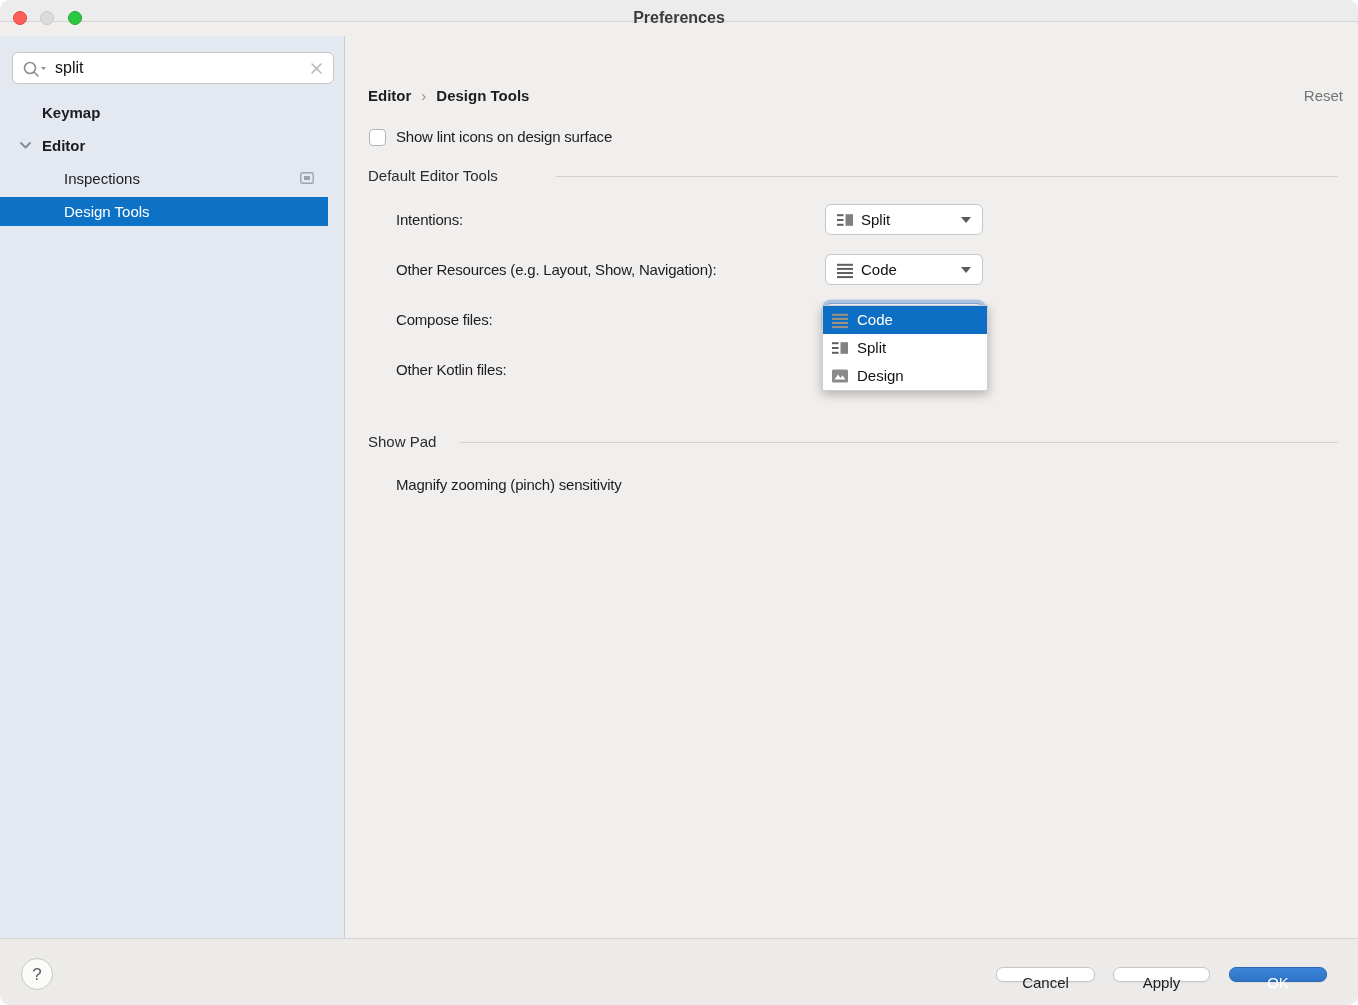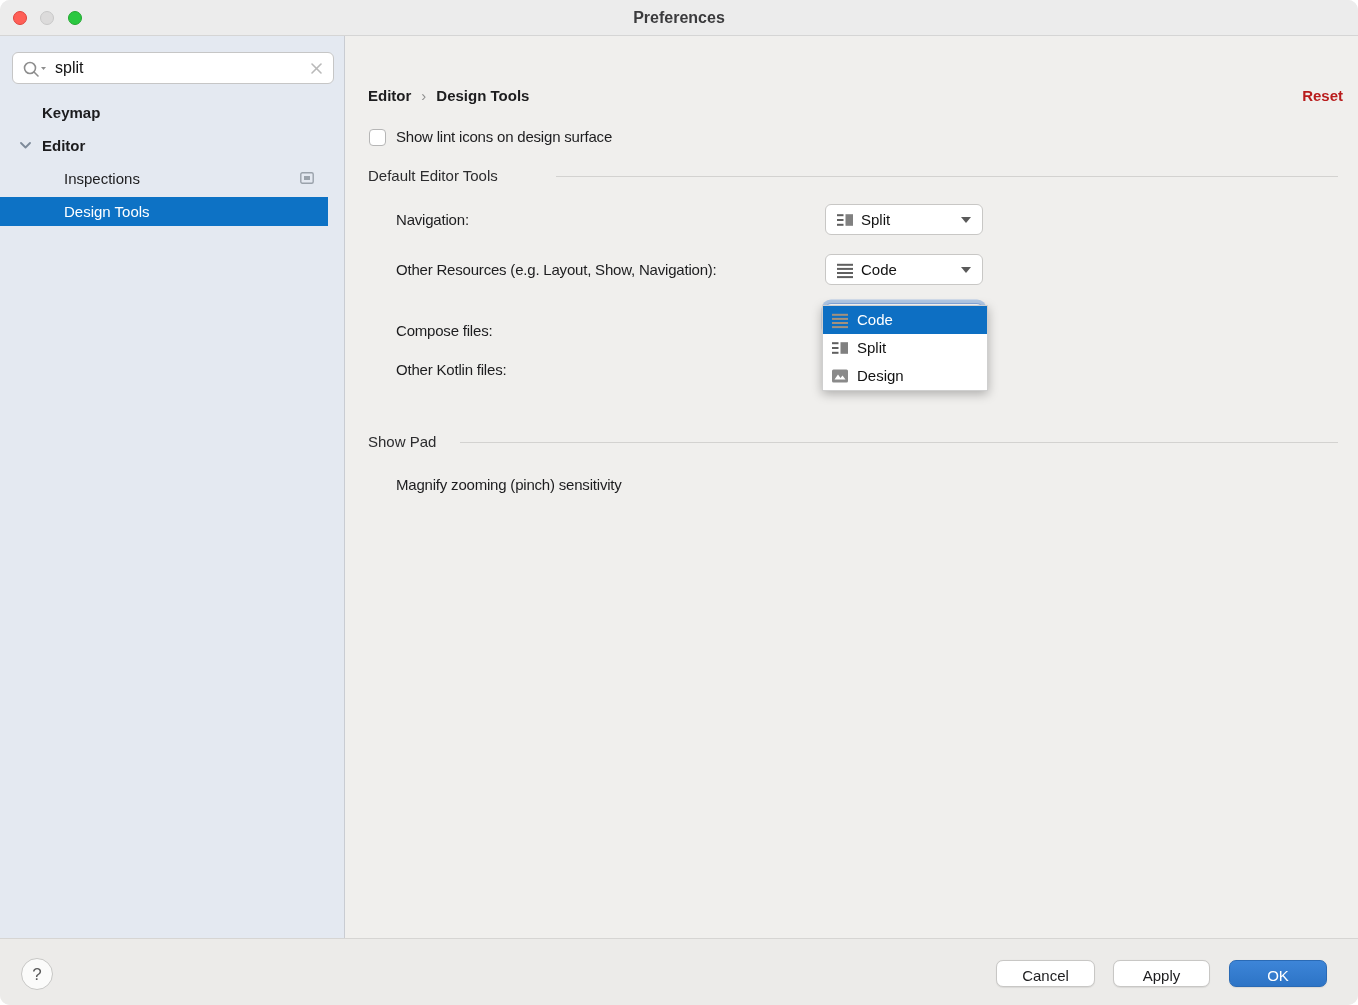--- a/index.html
+++ b/index.html
@@ -4,21 +4,21 @@
 <style>
   * { margin:0; padding:0; box-sizing:border-box; }
   html,body { width:1358px; height:1005px; background:#fff; font-family:"Liberation Sans", sans-serif; }
   #window {
     position:relative; width:1358px; height:1005px; background:#f0efed;
     border-radius:10px; overflow:hidden; color:#1d1d1f;
   }
 
   
   #titlebar {
-    position:absolute; left:0; top:0; width:1358px; height:36px;
+    position:absolute; left:0; top:0; width:1358px; height:22px;
     background:#ececec; border-bottom:1px solid #d5d5d5;
   }
   .traffic { position:absolute; top:11px; width:14px; height:14px; border-radius:50%; }
   #tl-close { left:13px; background:#ff5f57; border:0.5px solid #e0443e; }
   #tl-min   { left:40px; background:#dcdbdb; border:0.5px solid #c8c8c8; }
   #tl-zoom  { left:68px; background:#2ac840; border:0.5px solid #24a732; }
   #win-title {
     position:absolute; left:0; top:0; width:100%; height:36px; line-height:36px;
     text-align:center; font-weight:bold; font-size:16px; color:#3b3b3d;
   }
@@ -48,34 +48,34 @@
   .tree-chevron { position:absolute; left:20px; top:13px; width:11px; height:7px; }
   .win-icon { position:absolute; right:14px; top:10px; width:14px; height:12px; }
 
   
   #content { position:absolute; left:346px; top:36px; width:1012px; height:902px; background:#f0efed; }
   .abs { position:absolute; }
   .lbl { font-size:15px; color:#1d1d1f; letter-spacing:-0.2px; }
   #breadcrumb { left:22px; top:48px; height:24px; line-height:24px; font-size:15px; }
   #breadcrumb .crumb { font-weight:bold; color:#1d1d1f; }
   #breadcrumb .sep { color:#8e8e8e; margin:0 10px; font-weight:normal; }
-  #reset-link { right:15px; top:48px; height:24px; line-height:24px; font-size:15px; font-weight:bold; color:#b91c1c; cursor:default; }
+  #reset-link { right:15px; top:48px; height:24px; line-height:24px; font-size:15px; font-weight:normal; color:#737373; cursor:default; }
 
   #lint-checkbox { left:23px; top:93px; width:17px; height:17px; background:#ffffff; border:1px solid #b6b6b6; border-radius:4px; }
   #lint-label { left:50px; top:90px; height:22px; line-height:22px; }
 
   .section-title { font-size:15px; color:#2c2c2e; height:22px; line-height:22px; }
   .section-line { height:1px; background:#d3d2d0; top:140px; }
   #sec1-title { left:22px; top:129px; }
   #sec1-line { left:210px; right:20px; top:140px; }
   #sec2-title { left:22px; top:395px; }
   #sec2-line { left:114px; right:20px; top:406px; }
 
   .row-label { left:50px; height:22px; line-height:22px; }
-  #row1-label { top:173px; } #row2-label { top:223px; } #row3-label { top:284px; } #row4-label { top:323px; }
+  #row1-label { top:173px; } #row2-label { top:223px; } #row3-label { top:273px; } #row4-label { top:323px; }
 
   .dd {
     position:absolute; left:479px; width:158px; height:31px; background:#ffffff;
     border:1px solid #c8c7c5; border-radius:6px; cursor:default;
   }
   #dd1 { top:168px; } #dd2 { top:218px; }
   #dd3 { top:267px; border-color:#88abe0; box-shadow:0 0 0 3.5px rgba(127,170,224,0.55); }
   .dd .dd-icon { position:absolute; left:10px; top:6px; width:18px; height:18px; }
   .dd .dd-text { position:absolute; left:35px; top:0; height:29px; line-height:29px; font-size:15px; color:#111; }
   .dd .dd-arrow {
@@ -104,21 +104,21 @@
   #footer {
     position:absolute; left:0; top:938px; width:1358px; height:67px;
     background:#ecebe9; border-top:1px solid #d6d5d3;
   }
   #help-btn {
     position:absolute; left:21px; top:19px; width:32px; height:32px; border-radius:50%;
     background:#fbfbfa; border:1px solid #c7c7c5; text-align:center; line-height:31px;
     font-size:17px; color:#5a5a5a; cursor:default;
   }
   .btn {
-    position:absolute; top:21px; height:27px; border-radius:7px; font-size:15px;
+    position:absolute; top:28px; height:15px; border-radius:7px; font-size:15px;
     font-family:"Liberation Sans", sans-serif; text-align:center; line-height:29px;
     background:#ffffff; border:1px solid #c8c7c5; color:#1d1d1f; cursor:default;
     box-shadow:0 0.5px 1px rgba(0,0,0,0.08);
   }
   #btn-cancel { left:996px; width:99px; }
   #btn-apply { left:1113px; width:97px; }
   #btn-ok {
     left:1229px; width:98px; background:linear-gradient(#3d85d8,#2d74c6);
     border:1px solid #2a6ab5; color:#ffffff;
   }
@@ -178,21 +178,21 @@
       <span class="crumb">Editor</span><span class="sep">›</span><span class="crumb">Design Tools</span>
     </div>
     <div id="reset-link" class="abs">Reset</div>
 
     <div id="lint-checkbox" class="abs"></div>
     <div id="lint-label" class="abs lbl">Show lint icons on design surface</div>
 
     <div id="sec1-title" class="abs section-title">Default Editor Tools</div>
     <div id="sec1-line" class="abs section-line"></div>
 
-    <div id="row1-label" class="abs lbl row-label">Navigation:</div>
+    <div id="row1-label" class="abs lbl row-label">Intentions:</div>
     <div id="dd1" class="dd">
       <svg class="dd-icon" viewBox="0 0 18 18">
         <rect x="1" y="3.2" width="6.5" height="2" fill="#5f5f5f"></rect>
         <rect x="1" y="8" width="6.5" height="2" fill="#5f5f5f"></rect>
         <rect x="1" y="12.8" width="6.5" height="2" fill="#5f5f5f"></rect>
         <rect x="9.5" y="3.2" width="7.5" height="11.6" fill="#808080"></rect>
       </svg>
       <span class="dd-text">Split</span>
       <span class="dd-arrow"></span>
     </div>

